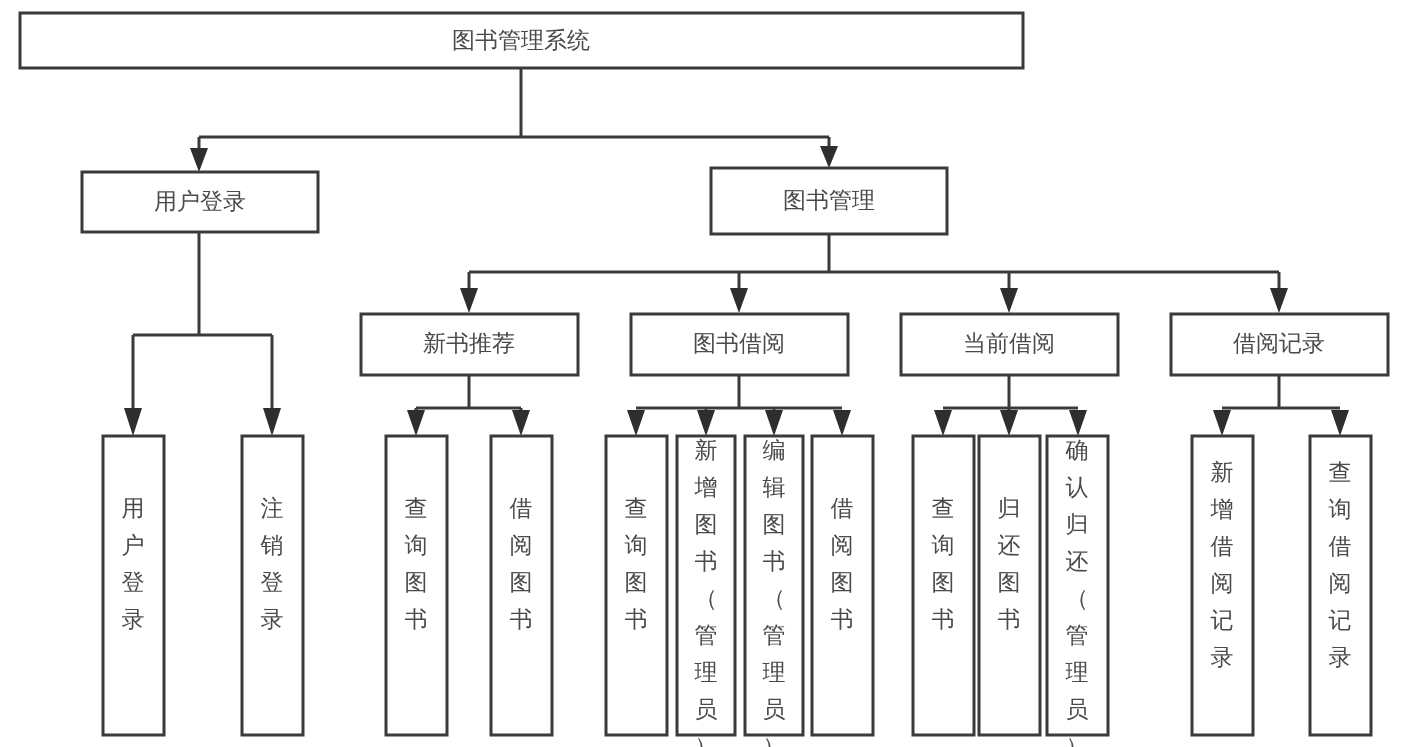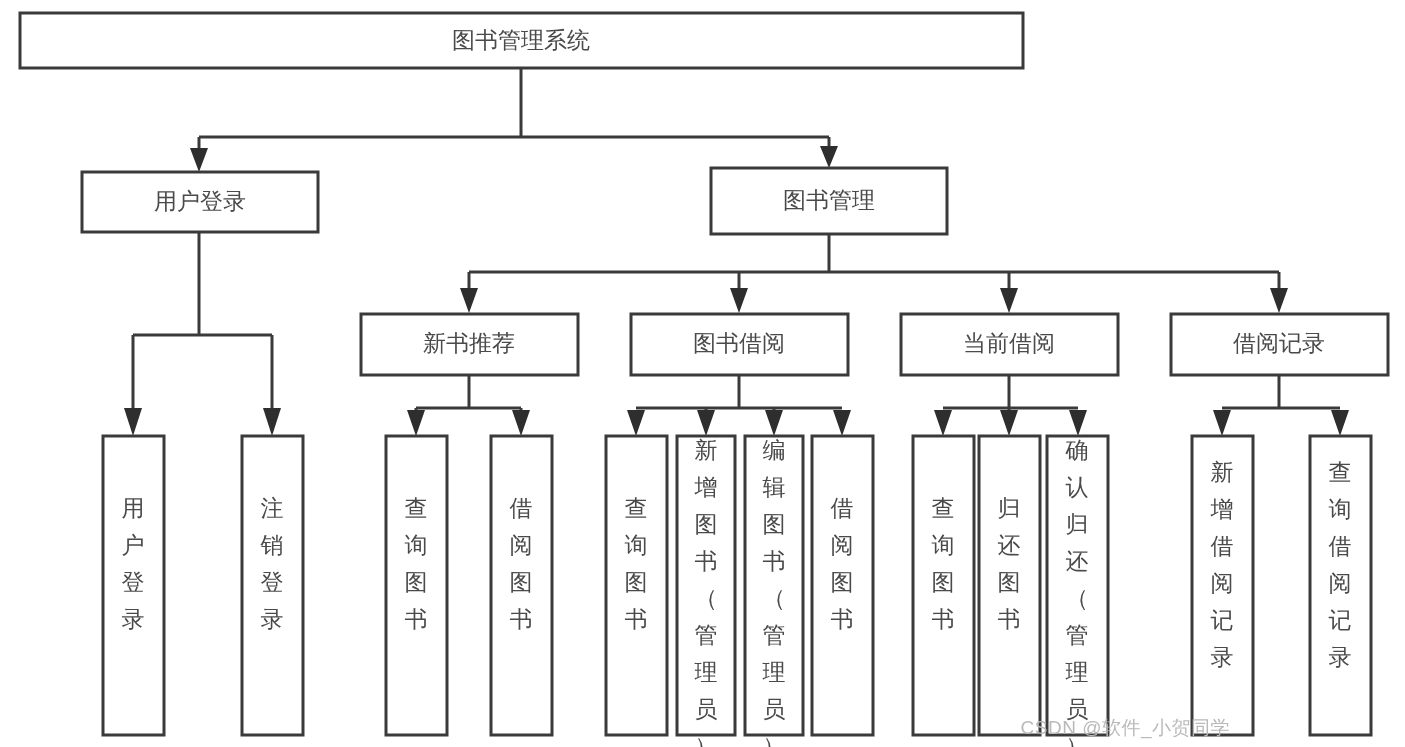--- a/index.html
+++ b/index.html
@@ -224,14 +224,13 @@
     <g>
       <rect class="node-box" x="1192" y="436" width="61" height="299"></rect>
       <text class="node-label-v" x="1222" y="480"><tspan x="1222" y="480">新</tspan><tspan x="1222" y="517">增</tspan><tspan x="1222" y="554">借</tspan><tspan x="1222" y="591">阅</tspan><tspan x="1222" y="628">记</tspan><tspan x="1222" y="665">录</tspan></text>
     </g>
     <g>
       <rect class="node-box" x="1310" y="436" width="61" height="299"></rect>
       <text class="node-label-v" x="1340" y="480"><tspan x="1340" y="480">查</tspan><tspan x="1340" y="517">询</tspan><tspan x="1340" y="554">借</tspan><tspan x="1340" y="591">阅</tspan><tspan x="1340" y="628">记</tspan><tspan x="1340" y="665">录</tspan></text>
     </g>
   </svg>
 
-  <div class="watermark">CSDN @软件_小贺同学</div>
 </div>
 
 </body></html>

